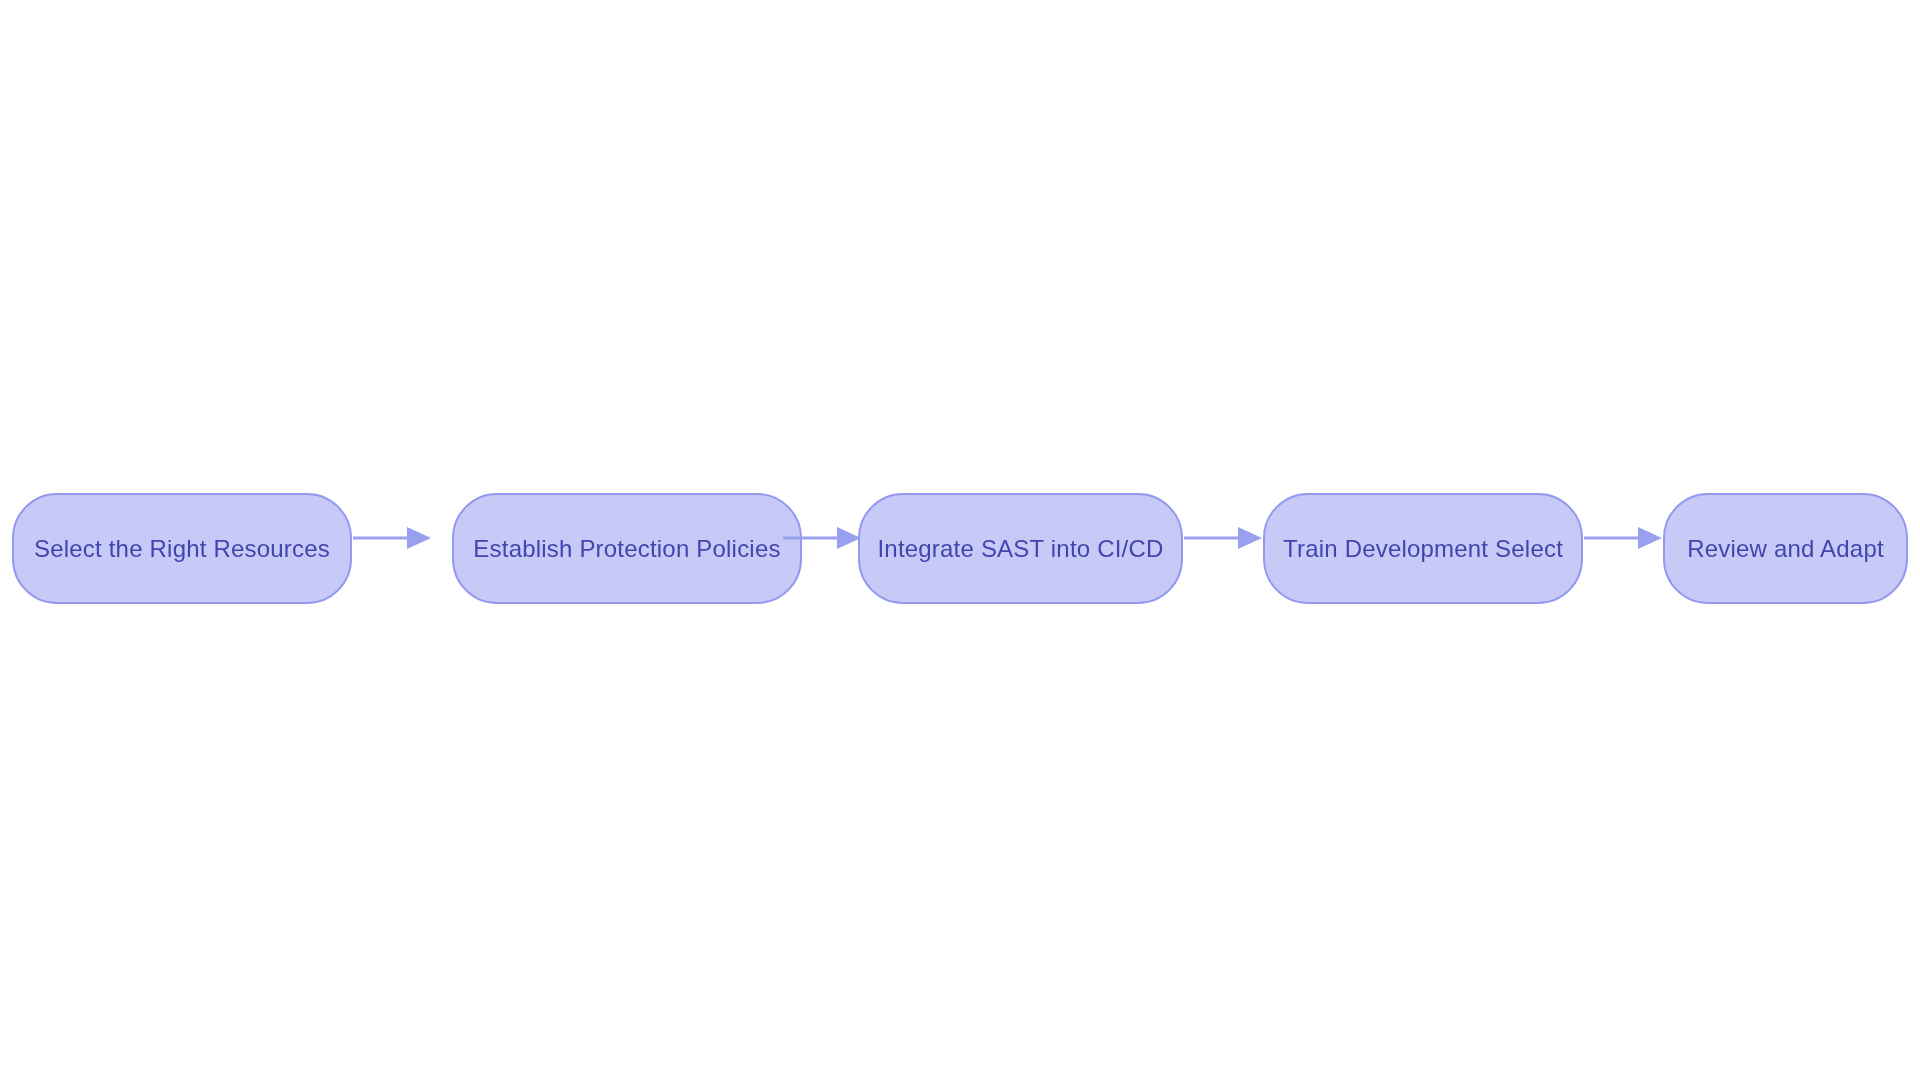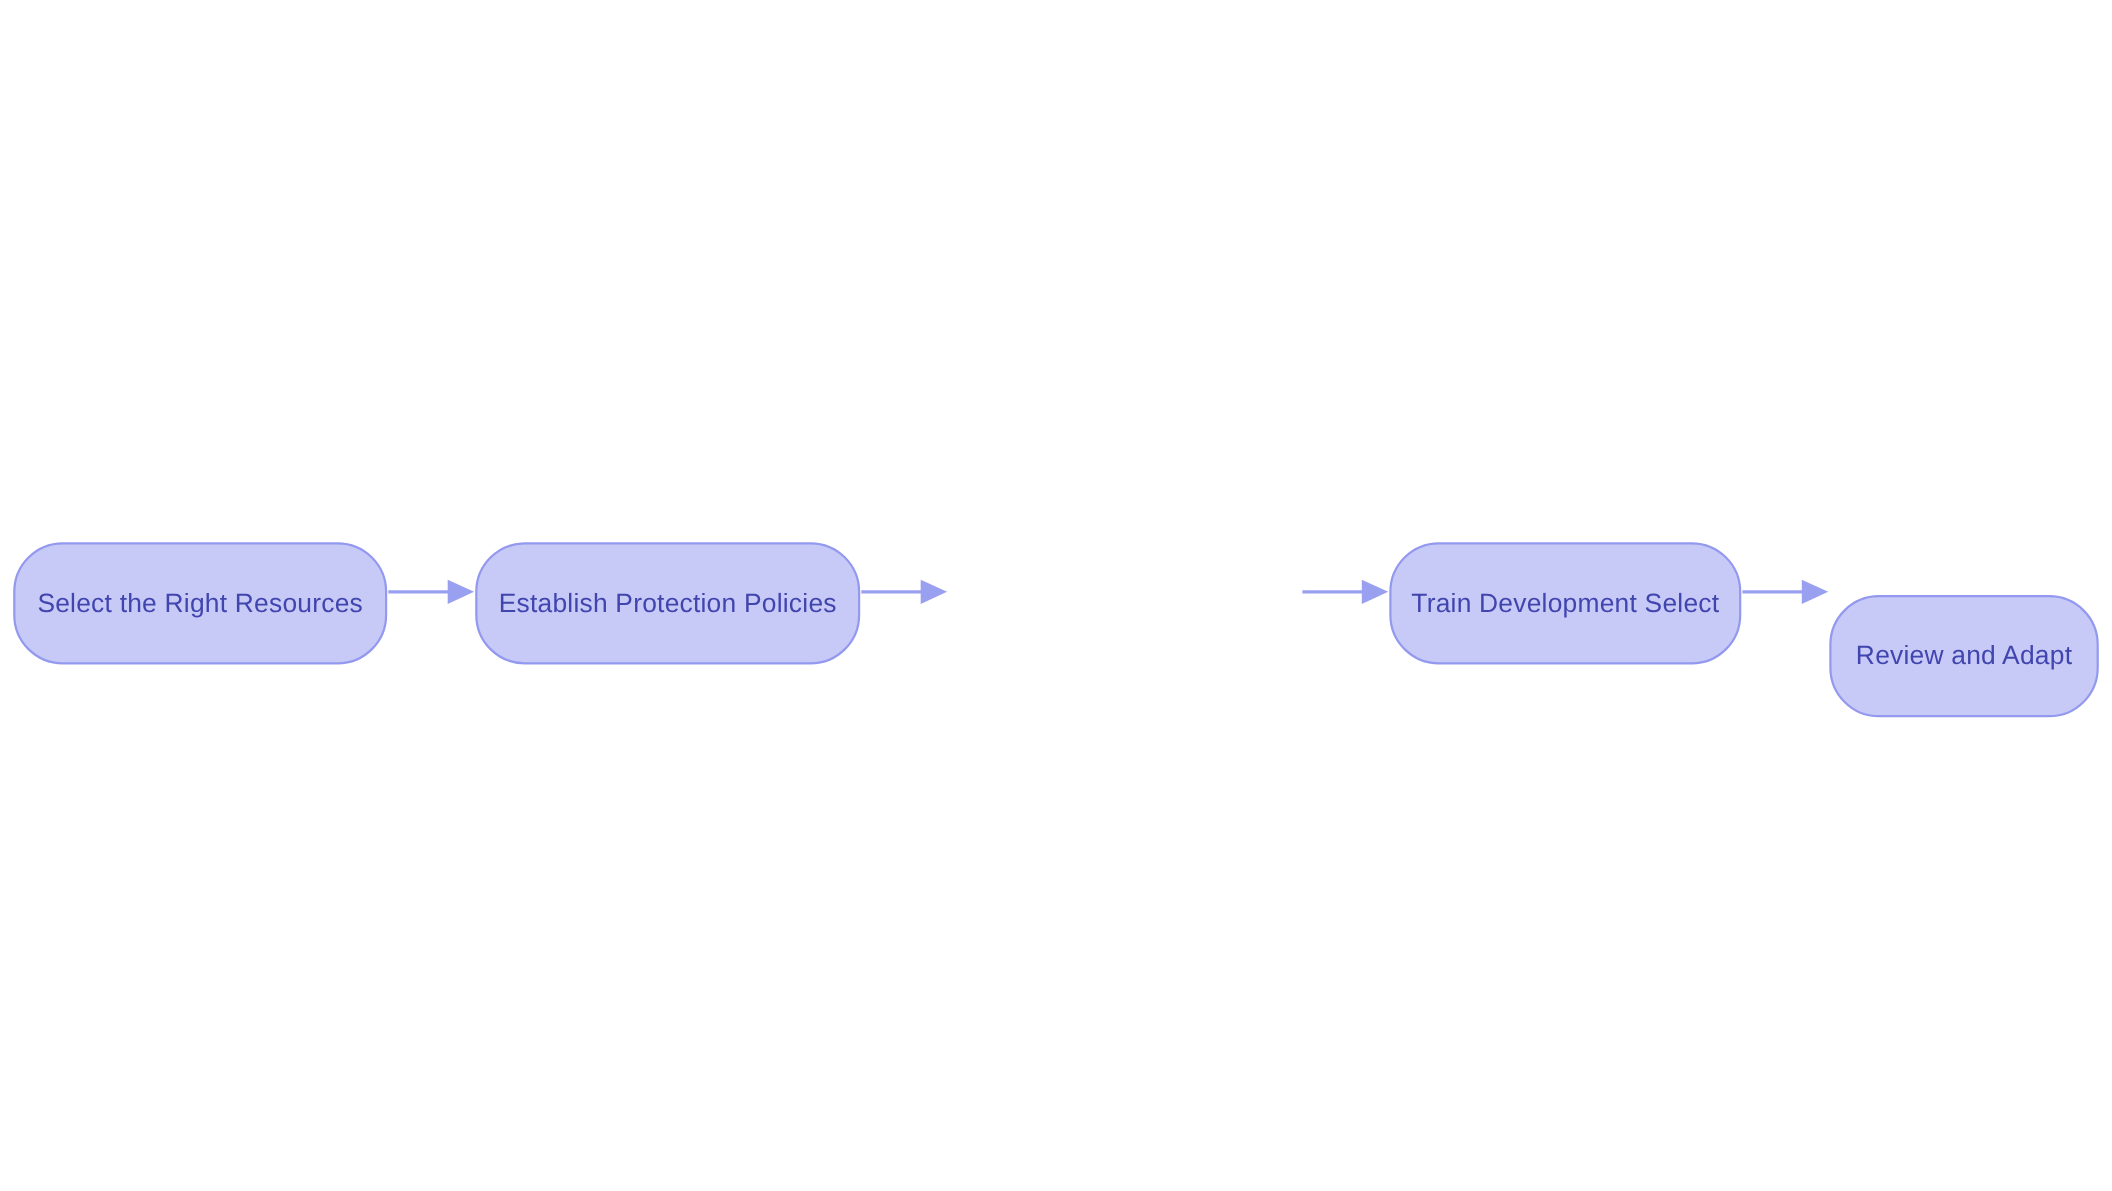--- a/index.html
+++ b/index.html
@@ -32,24 +32,24 @@
     display: flex;
     align-items: center;
     justify-content: center;
     font-size: 24px;
     font-weight: 500;
     letter-spacing: 0.2px;
     white-space: nowrap;
     text-align: center;
   }
   #node-0 { left: 12px;   width: 340px; }
-  #node-1 { left: 432px;  width: 350px; }
+  #node-1 { left: 452px;  width: 350px; }
   #node-2 { left: 858px;  width: 325px; }
   #node-3 { left: 1263px; width: 320px; }
-  #node-4 { left: 1663px; width: 245px; margin-top: 48px; }
+  #node-4 { left: 1663px; width: 245px; }
 
   .connector {
     position: absolute;
     top: 518px;
     width: 80px;
     height: 40px;
     color: var(--arrow);
   }
   #edge-0 { left: 352px; }
   #edge-1 { left: 782px; }
@@ -77,20 +77,23 @@
     <span>Establish Protection Policies</span>
   </div>
 
   <div class="connector" id="edge-1">
     <svg viewBox="0 0 80 40" aria-hidden="true">
       <line x1="1" y1="20" x2="57" y2="20" stroke="currentColor" stroke-width="3"></line>
       <polygon points="55,9 79,20 55,31" fill="currentColor"></polygon>
     </svg>
   </div>
 
+  <div class="flow-node" id="node-2">
+    <span>Integrate SAST into CI/CD</span>
+  </div>
 
   <div class="connector" id="edge-2">
     <svg viewBox="0 0 80 40" aria-hidden="true">
       <line x1="1" y1="20" x2="57" y2="20" stroke="currentColor" stroke-width="3"></line>
       <polygon points="55,9 79,20 55,31" fill="currentColor"></polygon>
     </svg>
   </div>
 
   <div class="flow-node" id="node-3">
     <span>Train Development Select</span>

